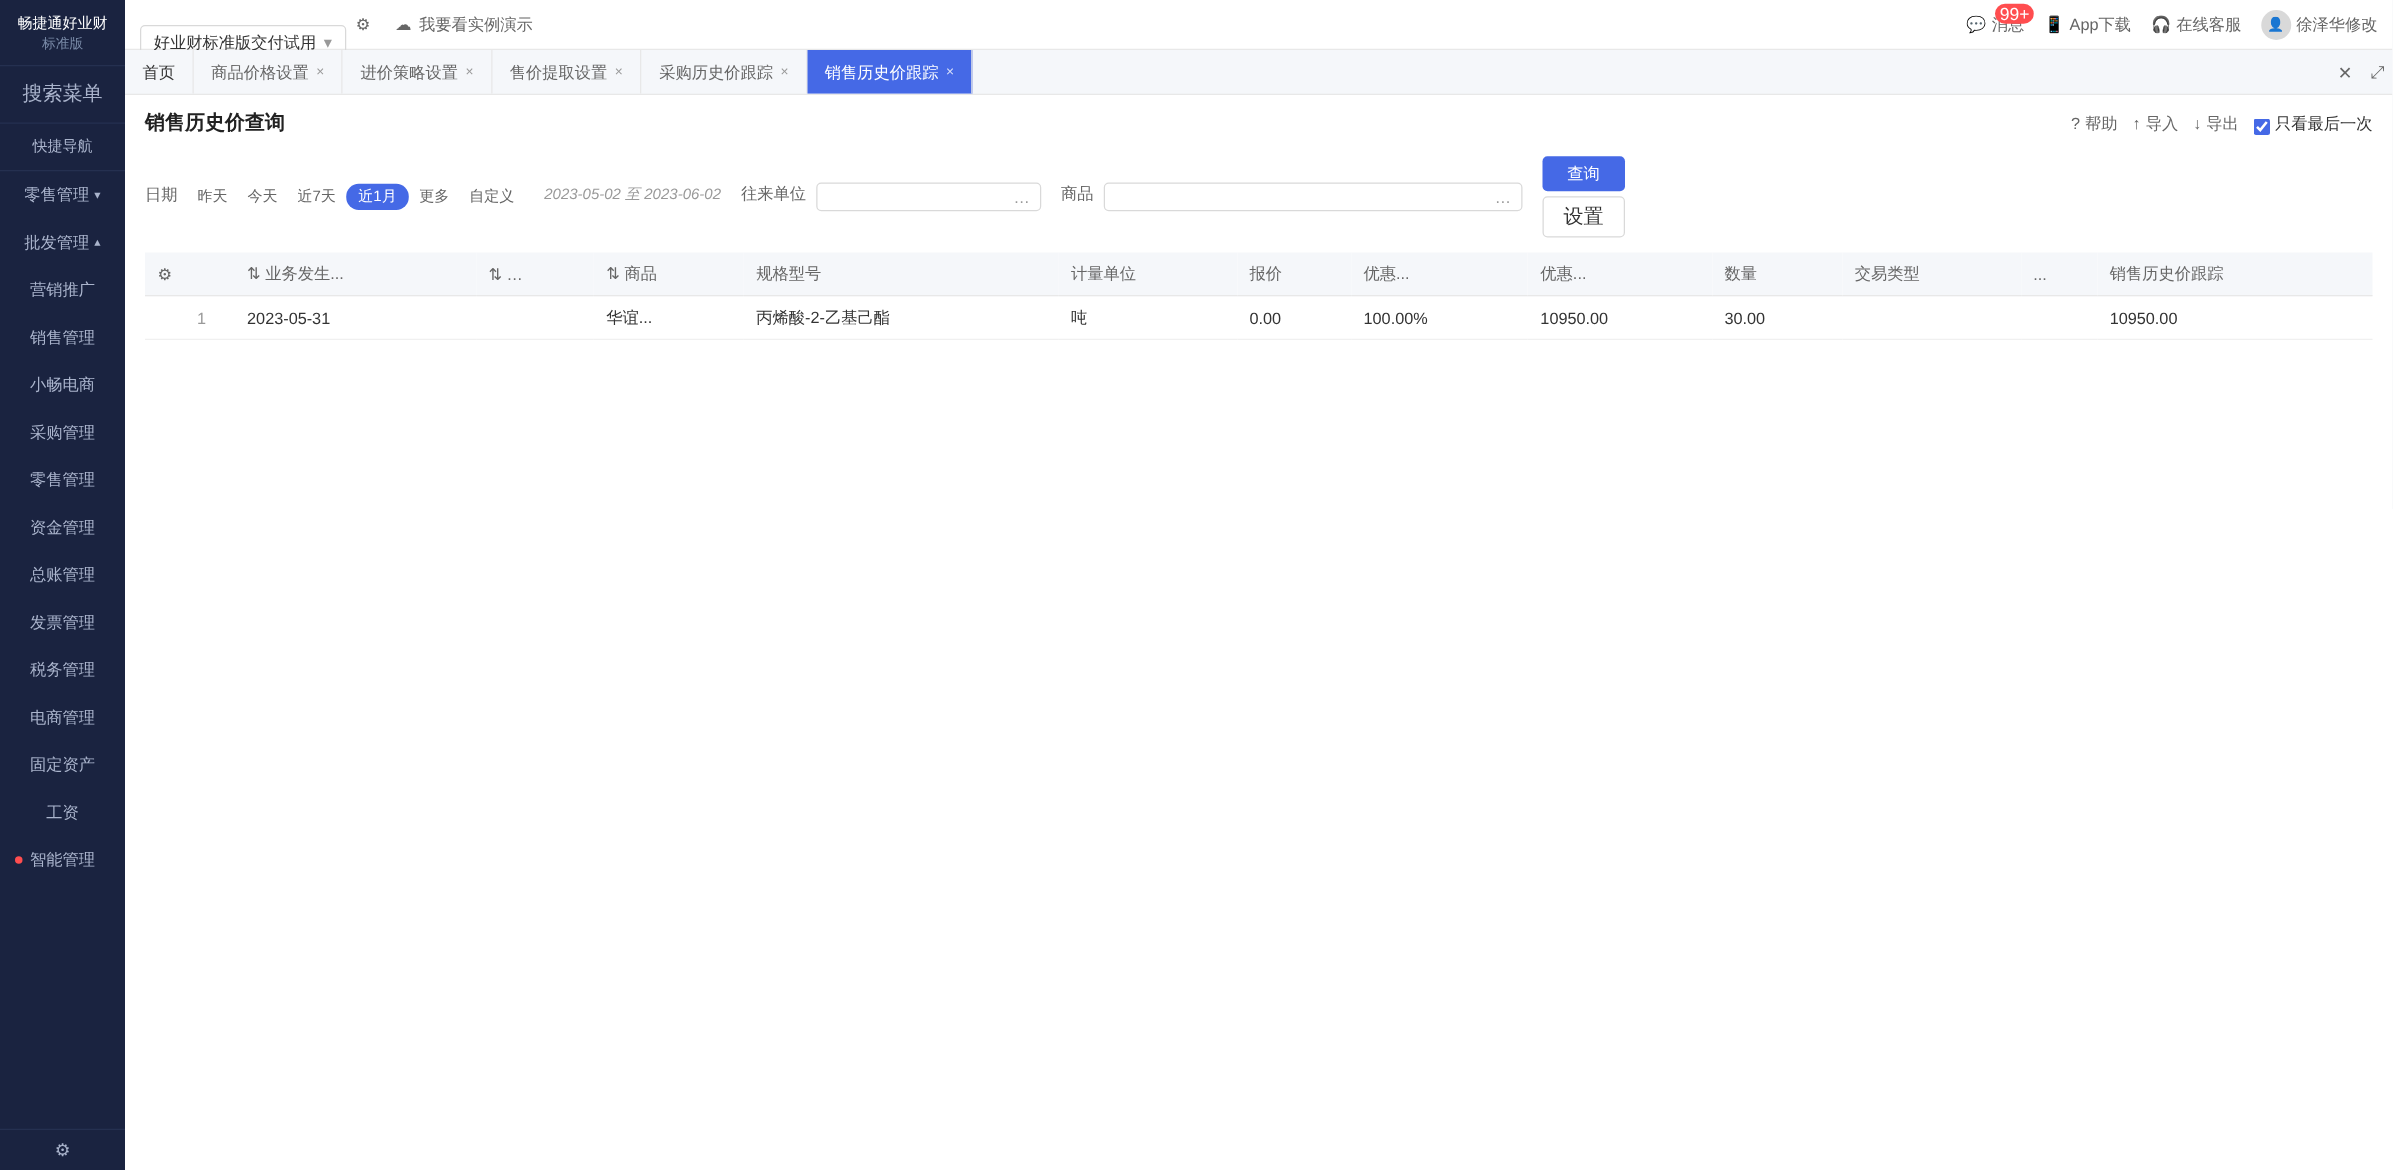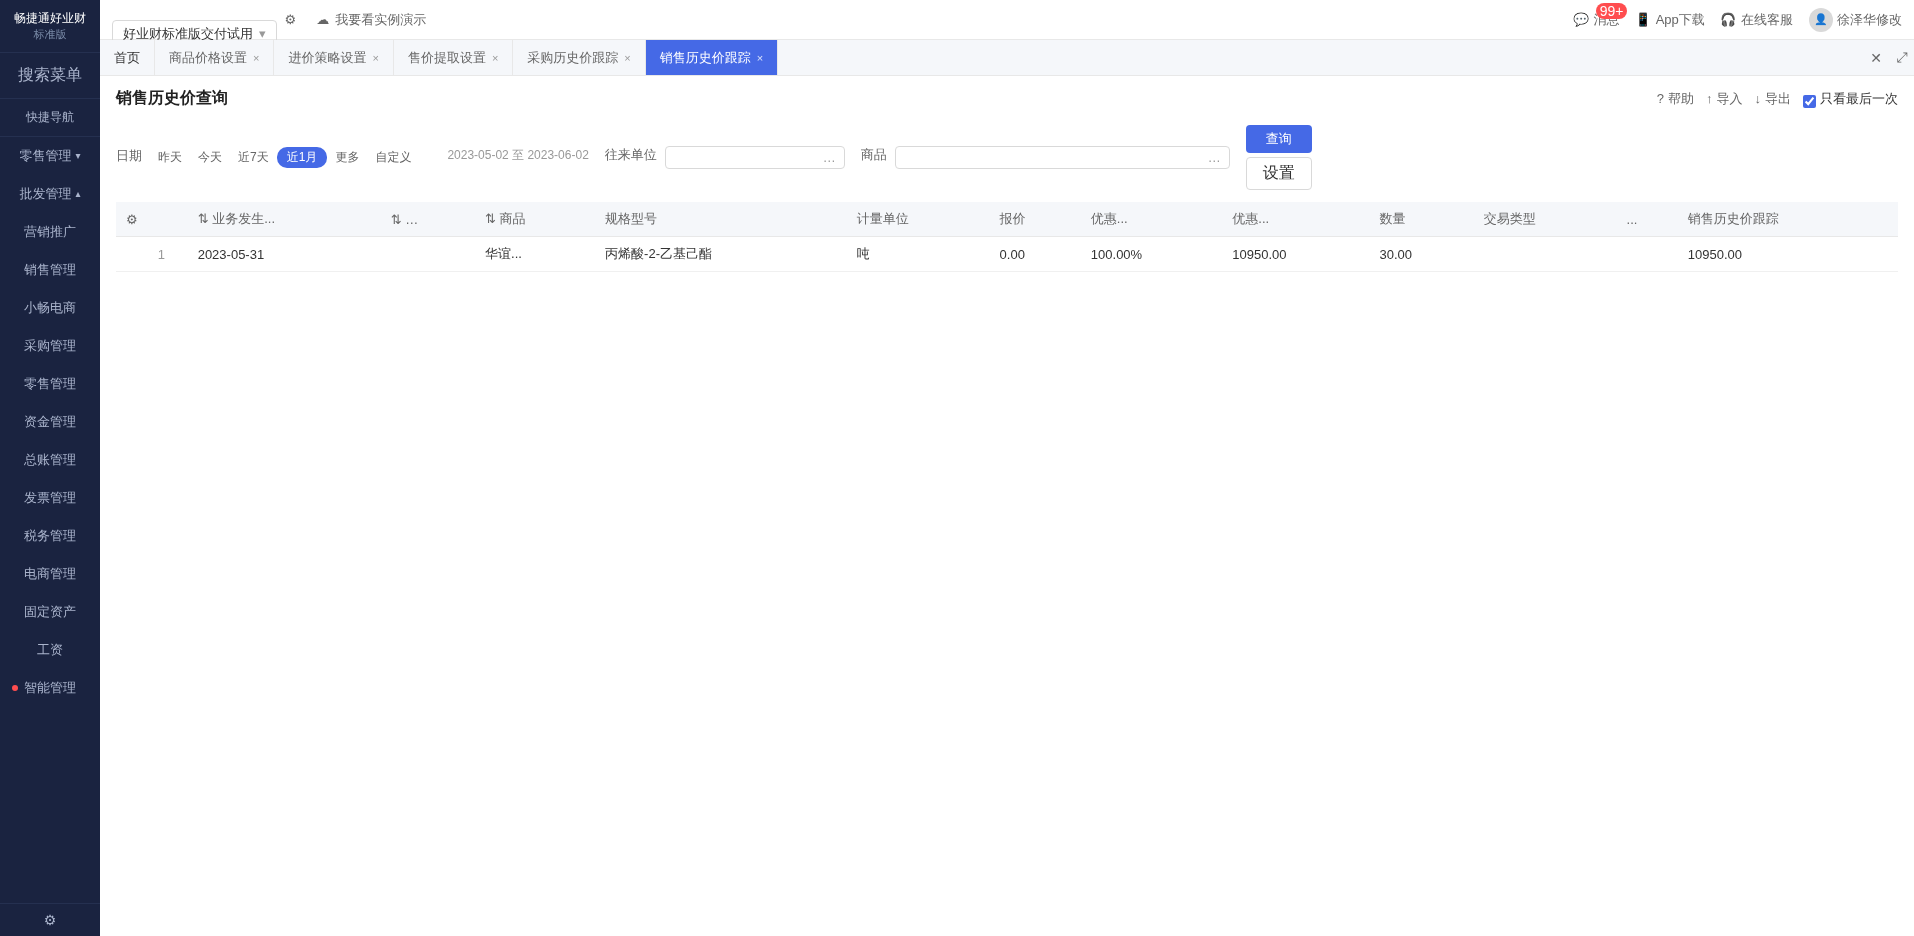--- a/index.html
+++ b/index.html
@@ -53,21 +53,21 @@
     .page-actions .action-link { display: flex; align-items: center; gap: 4px; color: #666; font-size: 13px; cursor: pointer; }
     .page-actions .checkbox-label { display: flex; align-items: flex-end; gap: 4px; color: #333; font-size: 13px; }
 
     
     .filter-area { padding: 8px 16px 12px; display: flex; align-items: center; gap: 16px; flex-wrap: wrap; }
     .filter-group { display: flex; align-items: flex-start; gap: 8px; }
     .filter-label { color: #666; font-size: 13px; white-space: nowrap; }
     .date-btns { display: flex; align-items: center; gap: 0; }
     .date-btn { padding: 2px 8px; font-size: 12px; color: #666; cursor: pointer; border: none; background: none; }
     .date-btn.active { background: #4569e6; color: #fff; border-radius: 10px; padding: 2px 10px; }
-    .date-range { font-size: 12px; color: #999; margin-left: 20px; }
+    .date-range { font-size: 12px; color: #999; margin-left: 8px; font-style: italic; }
     .filter-input { display: flex; align-items: center; gap: 4px; border: 1px solid #d9d9d9; border-radius: 4px; padding: 3px 8px; min-width: 180px; background: #fff; }
     .filter-input input { border: none; outline: none; font-size: 13px; flex: 1; }
     .filter-input .dots { color: #999; cursor: pointer; }
     .query-btn { background: #4569e6; color: #fff; border: none; border-radius: 4px; padding: 5px 20px; font-size: 13px; cursor: pointer; }
     .settings-btn { background: #fff; color: #333; border: 1px solid #d9d9d9; border-radius: 4px; padding: 5px 16px; font-size: 16px; cursor: pointer; }
 
     
     .table-container { padding: 0 16px; flex: 1; }
     table { width: 100%; border-collapse: collapse; font-size: 13px; }
     thead tr { background: #f5f7fa; }

